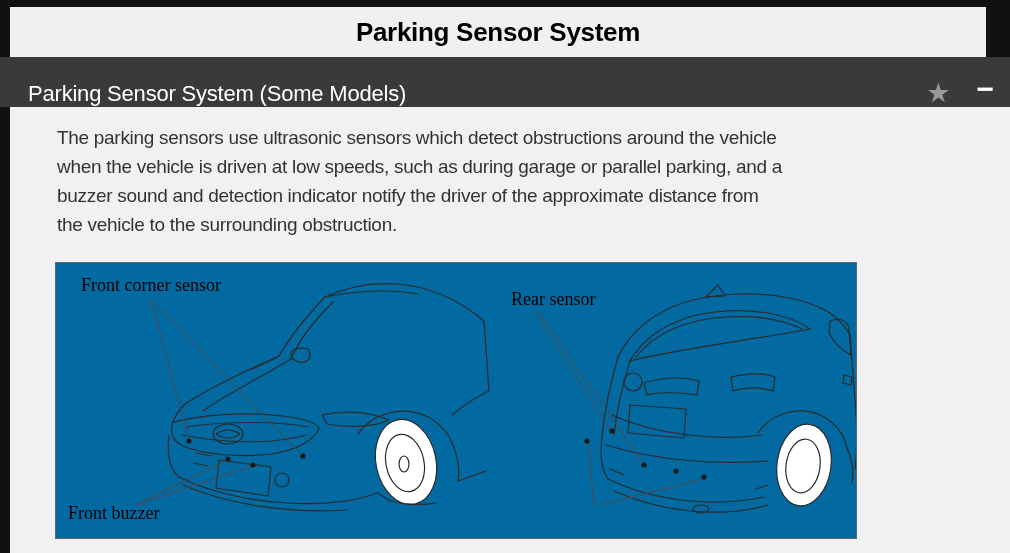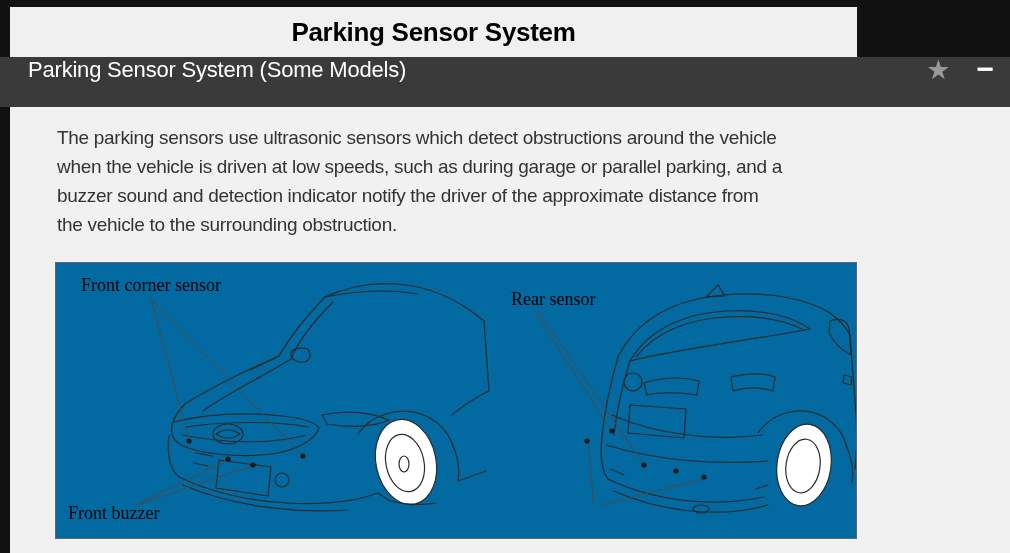--- a/index.html
+++ b/index.html
@@ -3,32 +3,32 @@
 <meta charset="utf-8">
 <style>
   html,body{margin:0;padding:0;}
   body{
     width:1010px;height:553px;overflow:hidden;position:relative;
     background:var(--frame,#111);
     font-family:"Liberation Sans",sans-serif;
   }
   
   .title-band{
-    position:absolute;left:10px;top:7px;width:847px;height:50px;
+    position:absolute;left:10px;top:7px;width:976px;height:50px;
     background:var(--title_band_bg,#f0f0f0);
     display:flex;align-items:center;justify-content:center;
   }
   .title-band h1{
     margin:0;font-size:26px;font-weight:bold;color:#000;letter-spacing:-0.3px;
   }
   
   .section-bar{
     position:absolute;left:0;top:57px;width:1010px;height:50px;
     background:var(--header_bg,#3a3a3a);
-    display:flex;align-items:flex-start;
+    display:flex;align-items:flex-end;
   }
   .section-bar .sec-title{
     color:#fff;font-size:22px;padding-left:28px;letter-spacing:-0.2px;
     flex:1 1 auto;white-space:nowrap;
   }
   .star{
     color:var(--star,#999);font-size:27px;line-height:1;
     margin-right:26px;cursor:pointer;user-select:none;
   }
   .minus{

